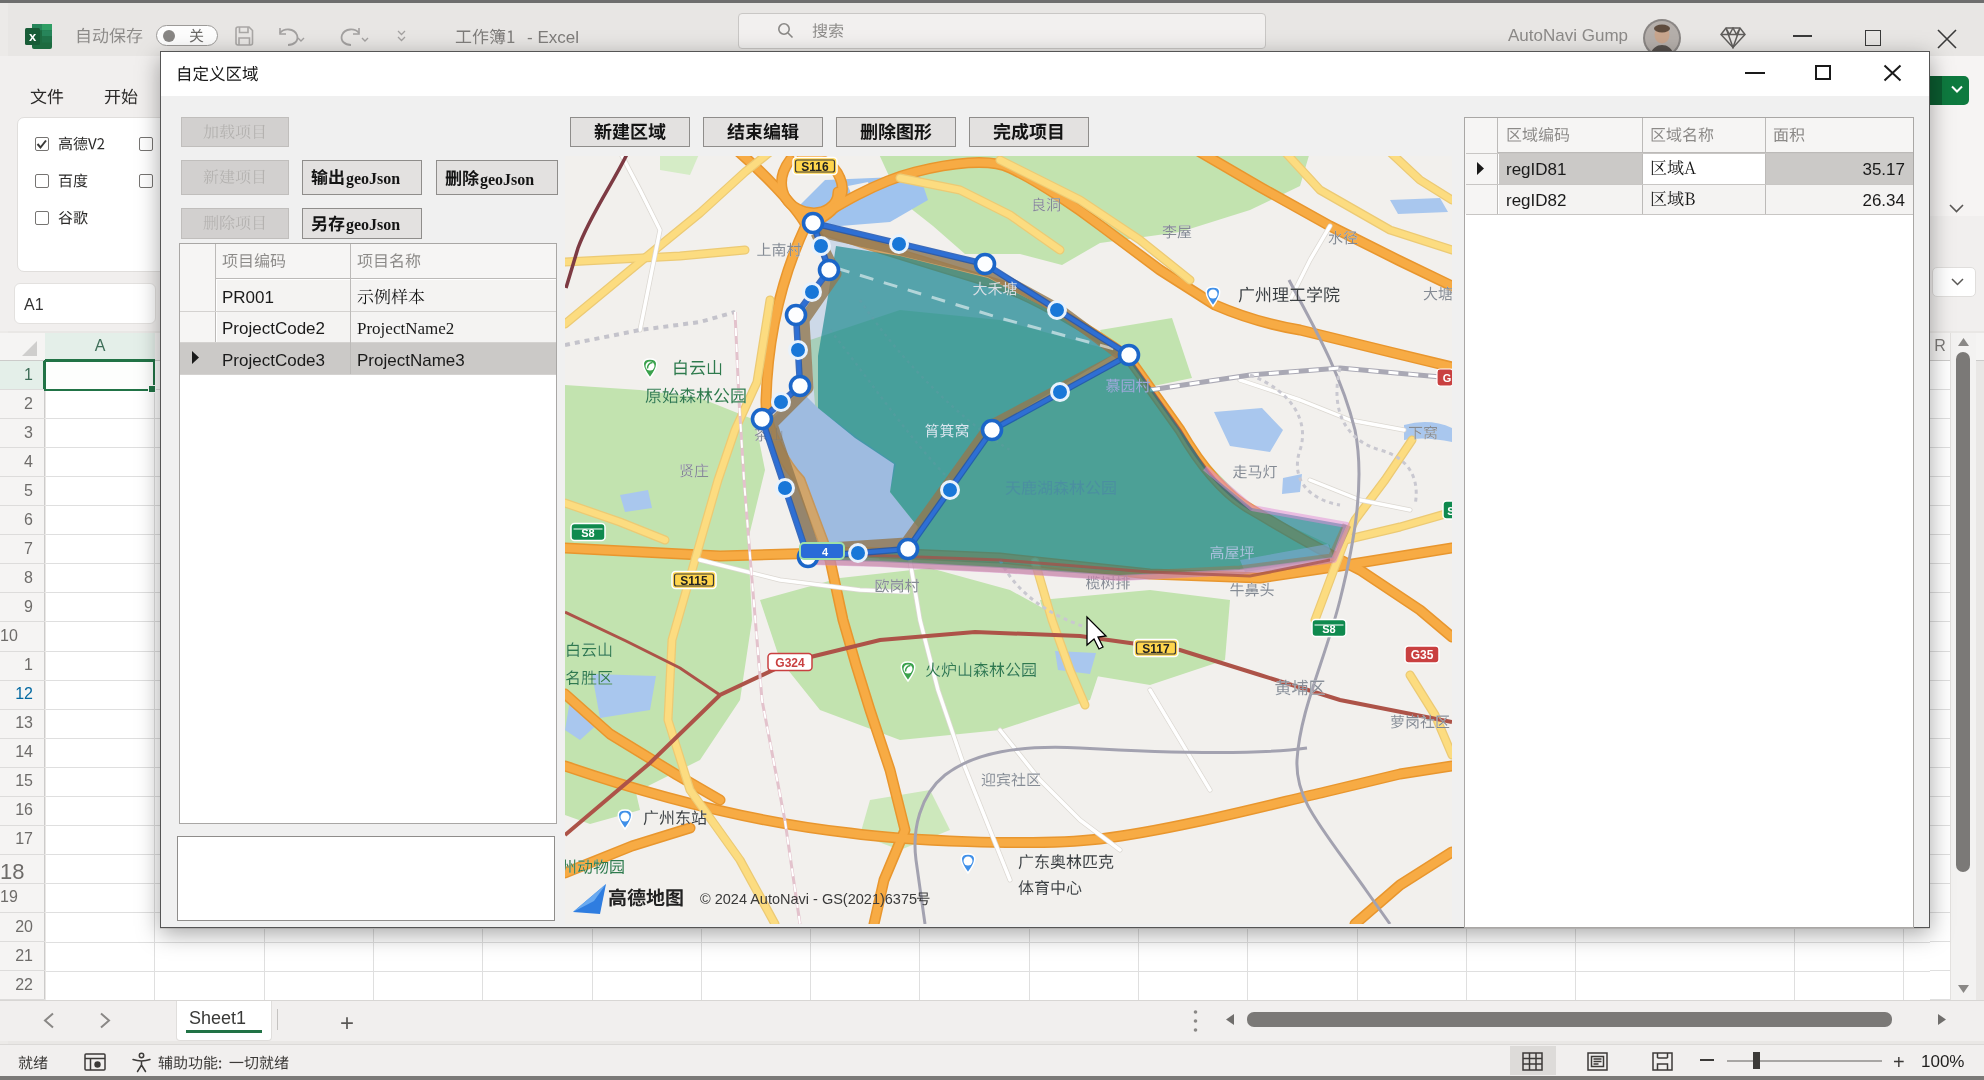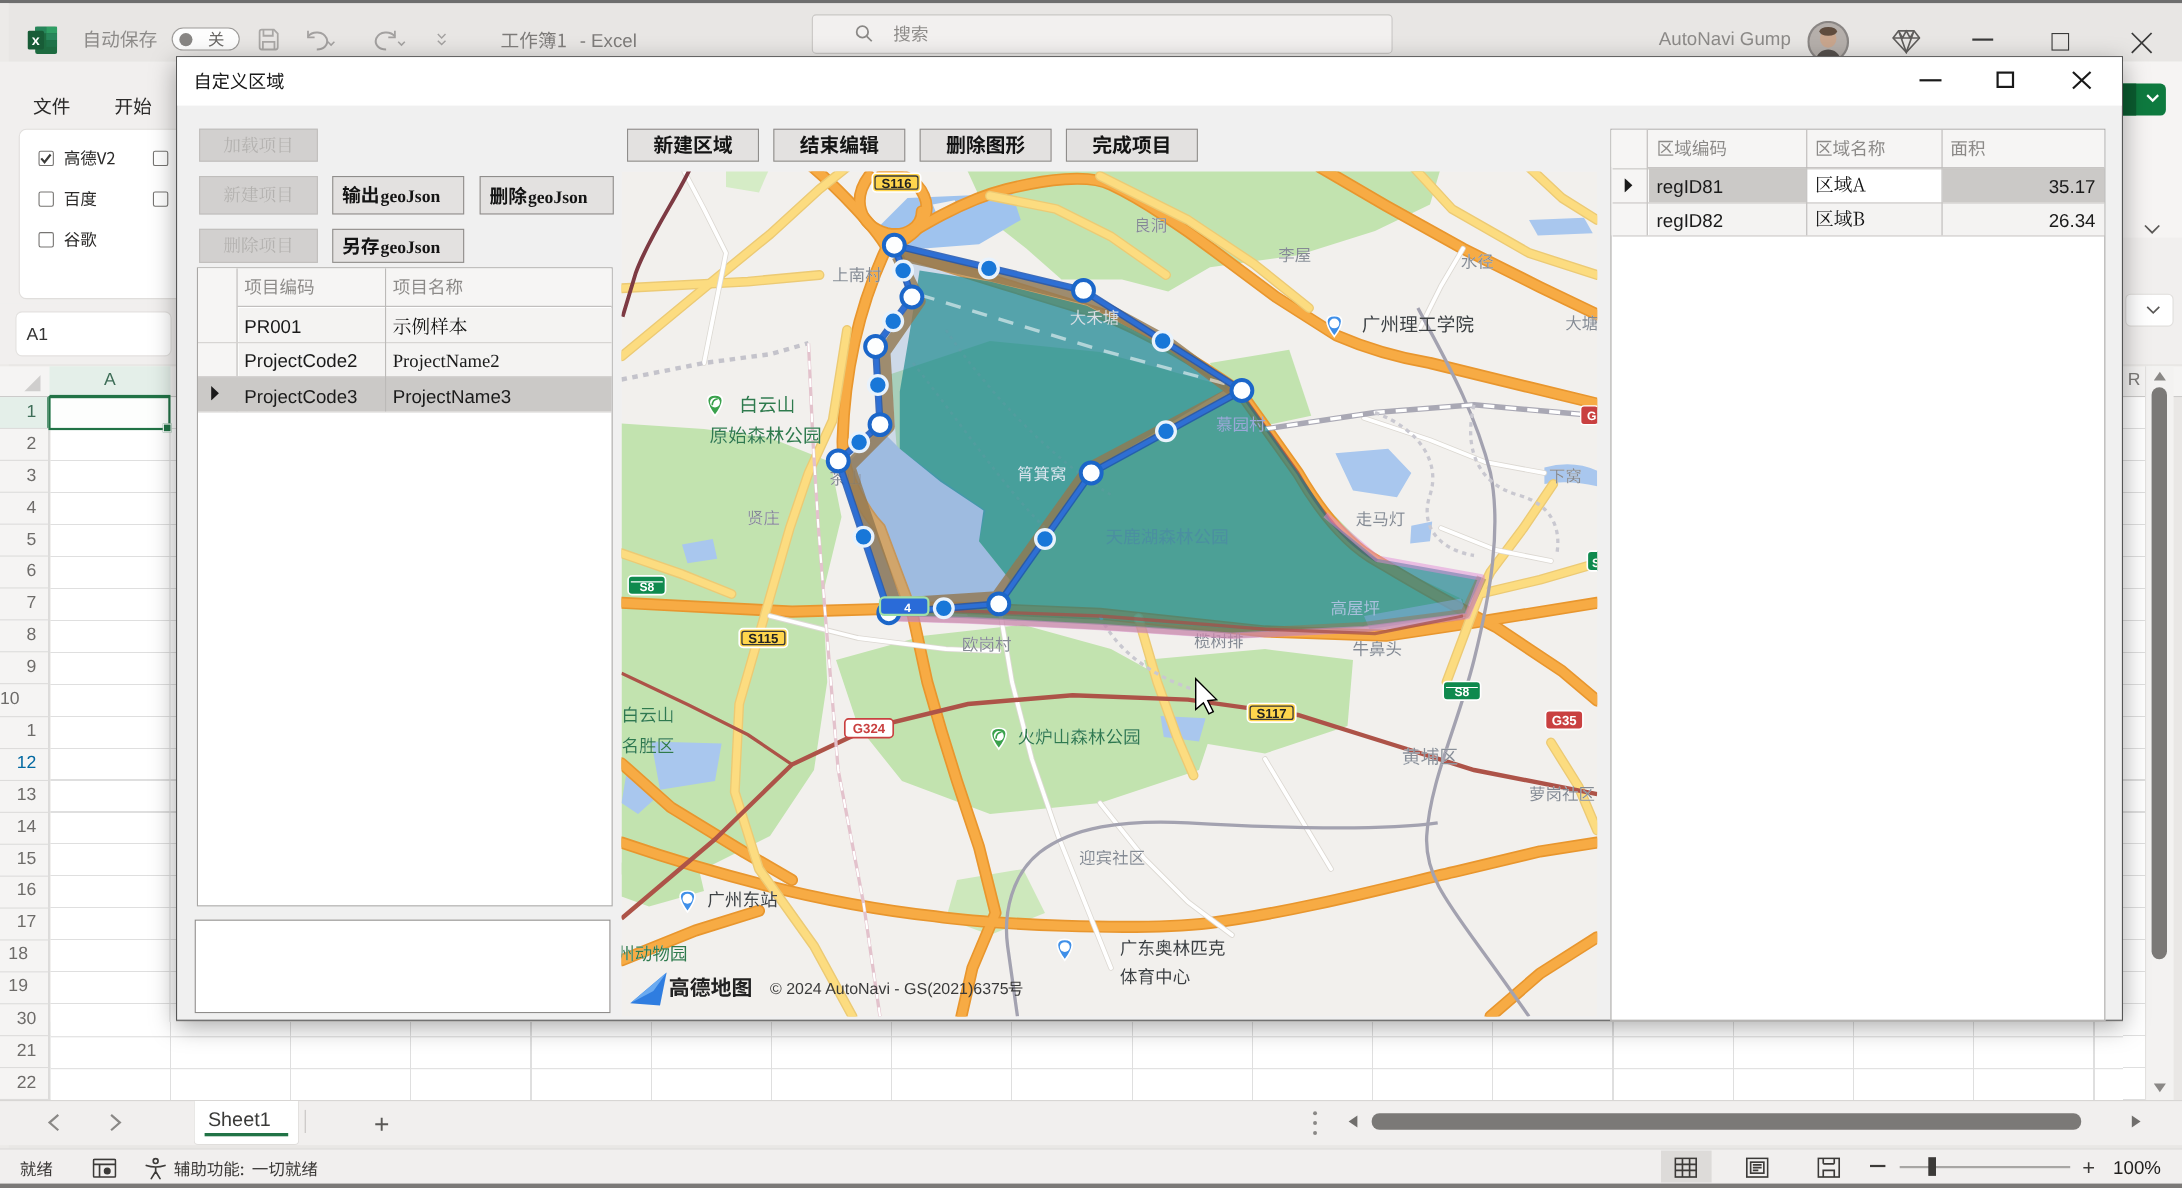--- a/index.html
+++ b/index.html
@@ -260,25 +260,25 @@
 <div class="abs" style="left:0;top:714.1px;width:33px;height:20px;color:#6e6c6a;font-size:16px;text-align:right">13</div>
 <div class="abs" style="left:0;top:737.6px;width:45px;height:1px;background:#dddcdb"></div>
 <div class="abs" style="left:0;top:743.2px;width:33px;height:20px;color:#6e6c6a;font-size:16px;text-align:right">14</div>
 <div class="abs" style="left:0;top:766.7px;width:45px;height:1px;background:#dddcdb"></div>
 <div class="abs" style="left:0;top:772.2px;width:33px;height:20px;color:#6e6c6a;font-size:16px;text-align:right">15</div>
 <div class="abs" style="left:0;top:795.8px;width:45px;height:1px;background:#dddcdb"></div>
 <div class="abs" style="left:0;top:801.2px;width:33px;height:20px;color:#6e6c6a;font-size:16px;text-align:right">16</div>
 <div class="abs" style="left:0;top:824.8px;width:45px;height:1px;background:#dddcdb"></div>
 <div class="abs" style="left:0;top:830.3px;width:33px;height:20px;color:#6e6c6a;font-size:16px;text-align:right">17</div>
 <div class="abs" style="left:0;top:853.8px;width:45px;height:1px;background:#dddcdb"></div>
-<div class="abs" style="left:0;top:859.4px;width:33px;height:20px;color:#6e6c6a;font-size:16px;text-align:center">18</div>
+<div class="abs" style="left:0;top:859.4px;width:33px;height:20px;color:#6e6c6a;font-size:22px;text-align:left">18</div>
 <div class="abs" style="left:0;top:882.9px;width:45px;height:1px;background:#dddcdb"></div>
-<div class="abs" style="left:0;top:888.4px;width:33px;height:20px;color:#6e6c6a;font-size:16px;text-align:center">19</div>
+<div class="abs" style="left:0;top:888.4px;width:33px;height:20px;color:#6e6c6a;font-size:16px;text-align:left">19</div>
 <div class="abs" style="left:0;top:911.9px;width:45px;height:1px;background:#dddcdb"></div>
-<div class="abs" style="left:0;top:917.5px;width:33px;height:20px;color:#6e6c6a;font-size:16px;text-align:right">30</div>
+<div class="abs" style="left:0;top:917.5px;width:33px;height:20px;color:#6e6c6a;font-size:16px;text-align:right">20</div>
 <div class="abs" style="left:0;top:941.0px;width:45px;height:1px;background:#dddcdb"></div>
 <div class="abs" style="left:0;top:946.5px;width:33px;height:20px;color:#6e6c6a;font-size:16px;text-align:right">21</div>
 <div class="abs" style="left:0;top:970.0px;width:45px;height:1px;background:#dddcdb"></div>
 <div class="abs" style="left:0;top:975.6px;width:33px;height:20px;color:#6e6c6a;font-size:16px;text-align:right">22</div>
 <div class="abs" style="left:0;top:999.1px;width:45px;height:1px;background:#dddcdb"></div>
 <div class="abs" style="left:46px;top:361px;width:114px;height:639px;background:repeating-linear-gradient(to bottom,#fff 0,#fff 28.05px,#dfdfdf 28.05px,#dfdfdf 29.05px)"></div>
 <div class="abs" style="left:154px;top:361px;width:1px;height:639px;background:#dfdfdf"></div>
 <div class="abs" style="left:46px;top:929px;width:1904px;height:71px;background:#fff"></div>
 <div class="abs" style="left:46px;top:929px;width:1904px;height:71px;background:repeating-linear-gradient(to right,transparent 0,transparent 108.3px,#dfdfdf 108.3px,#dfdfdf 109.3px)"></div>
 <div class="abs" style="left:46px;top:942.0px;width:1904px;height:1px;background:#dfdfdf"></div>

